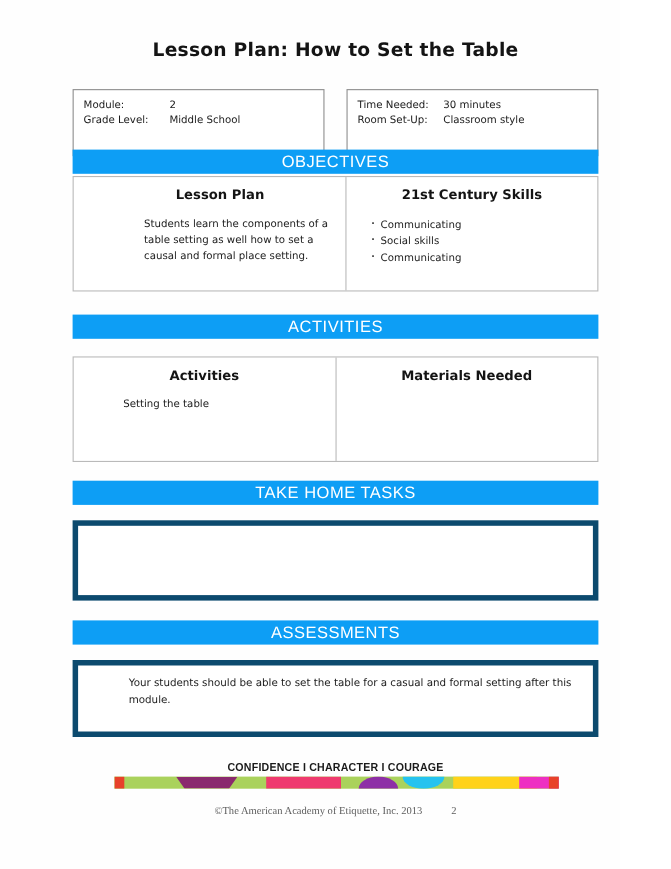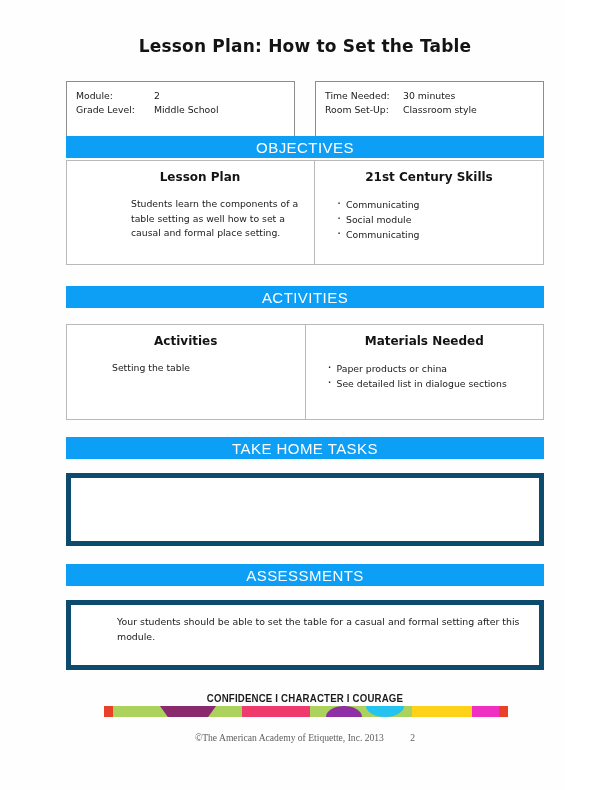--- a/index.html
+++ b/index.html
@@ -241,40 +241,36 @@
   </div>
   <div class="two-col" style="top:160px; height:105px;padding-left:19px;">
     <div class="col col-left">
       <div class="col-head">Lesson Plan</div>
       <div class="col-body">Students learn the components of a table setting as well how to set a causal and formal place setting.</div>
     </div>
     <div class="col col-right">
       <div class="col-head">21st Century Skills</div>
       <ul class="bullets">
         <li>Communicating</li>
-        <li>Social module</li>
+        <li>Social skills</li>
         <li>Communicating</li>
       </ul>
     </div>
   </div>
 
   <div class="section-bar" style="top:286px;">
     <span>ACTIVITIES</span>
   </div>
   <div class="two-col" style="top:324px; height:96px;">
     <div class="col col-left">
       <div class="col-head">Activities</div>
       <div class="col-body">Setting the table</div>
     </div>
     <div class="col col-right">
       <div class="col-head">Materials Needed</div>
-      <ul class="bullets">
-        <li>Paper products or china</li>
-        <li>See detailed list in dialogue sections</li>
-      </ul>
     </div>
   </div>
 
   <div class="section-bar" style="top:437px;">
     <span>TAKE HOME TASKS</span>
   </div>
   <div class="full-box" style="top:473px; height:73px;">
     <div class="col-body"></div>
   </div>
 

